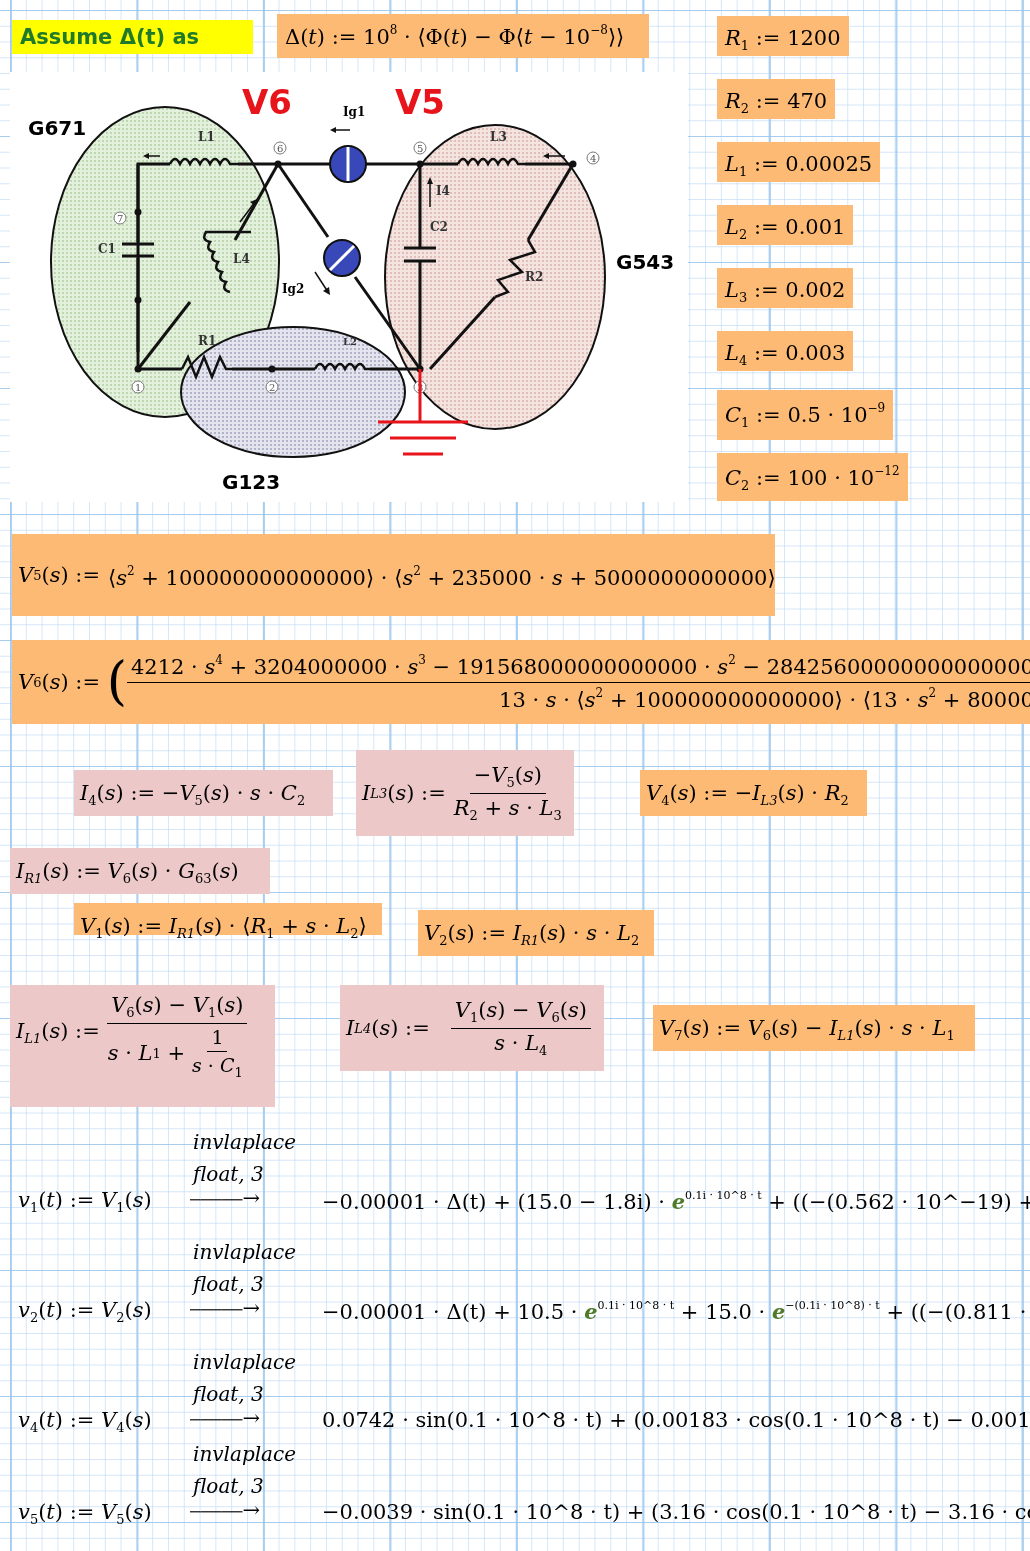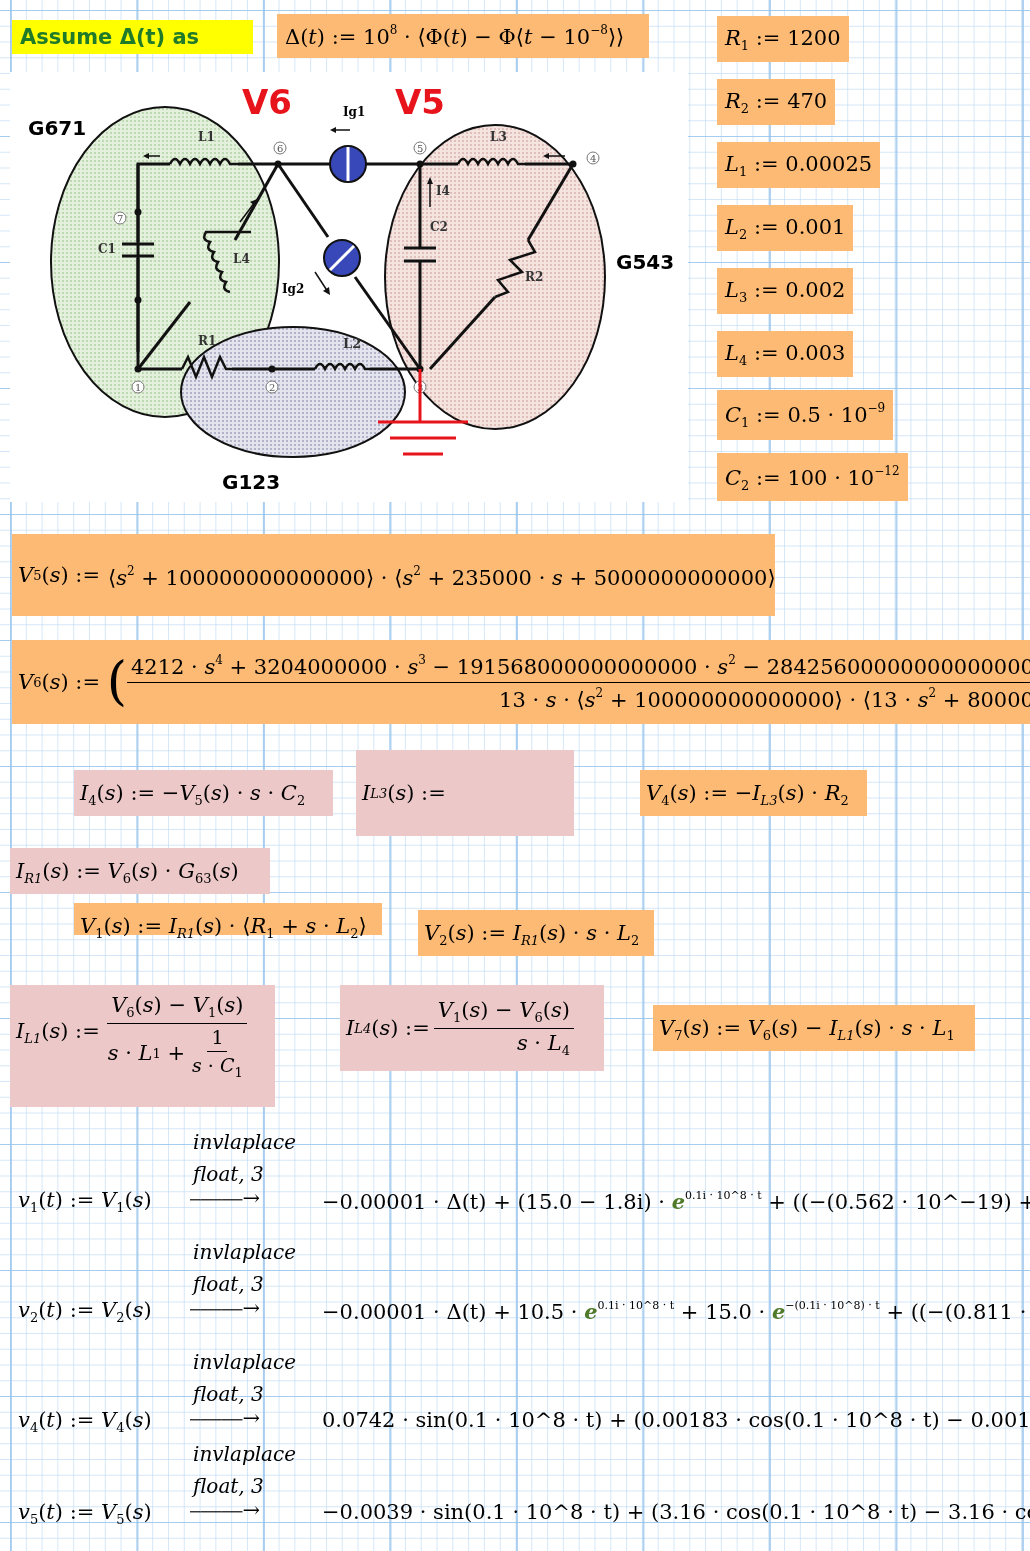--- a/index.html
+++ b/index.html
@@ -32,21 +32,21 @@
   .assume {
     left:12px; top:20px; width:241px; height:34px; background:#ffff00;
     color:#1f7a2a; font-family:"DejaVu Sans", sans-serif; font-weight:bold;
     font-size:21px; padding:5px 8px;
   }
 
   
   .circuit { left:10px; top:72px; width:678px; height:430px; background:#fff; }
   .circuit svg { position:absolute; left:0; top:0; }
 
-  .param { left:717px; height:46px; padding:12px 8px; font-size:21px; }
+  .param { left:717px; height:40px; padding:12px 8px; font-size:21px; }
   .op-label { font-style:italic; font-size:20px; }
 </style>
 </head>
 <body>
 
 <div class="region assume">
   <span>Assume Δ(t) as</span>
 </div>
 
 <div class="region yellow math" style="left:277px; top:14px; width:372px; height:44px; padding:10px 8px;">
@@ -178,21 +178,21 @@
   </svg>
 
   <span class="region" style="left:232px; top:10px; color:#e8141b; font-family:'DejaVu Sans',sans-serif; font-weight:bold; font-size:34px;">V6</span>
   <span class="region" style="left:385px; top:10px; color:#e8141b; font-family:'DejaVu Sans',sans-serif; font-weight:bold; font-size:34px;">V5</span>
   <span class="region" style="left:18px; top:44px; font-family:'DejaVu Sans',sans-serif; font-weight:bold; font-size:20px;">G671</span>
   <span class="region" style="left:606px; top:178px; font-family:'DejaVu Sans',sans-serif; font-weight:bold; font-size:20px;">G543</span>
   <span class="region" style="left:212px; top:398px; font-family:'DejaVu Sans',sans-serif; font-weight:bold; font-size:20px;">G123</span>
   <span class="region" style="left:333px; top:33px; font-size:12px; font-weight:bold;">Ig1</span>
   <span class="region" style="left:272px; top:210px; font-size:12px; font-weight:bold;">Ig2</span>
   <span class="region" style="left:188px; top:58px; font-size:12px; font-weight:bold; color:#333;">L1</span>
-  <span class="region" style="left:333px; top:264px; font-size:13px; font-weight:bold; color:#333;">L2</span>
+  <span class="region" style="left:333px; top:264px; font-size:10px; font-weight:bold; color:#333;">L2</span>
   <span class="region" style="left:480px; top:58px; font-size:12px; font-weight:bold; color:#333;">L3</span>
   <span class="region" style="left:223px; top:180px; font-size:12px; font-weight:bold; color:#333;">L4</span>
   <span class="region" style="left:88px; top:170px; font-size:12px; font-weight:bold; color:#333;">C1</span>
   <span class="region" style="left:420px; top:148px; font-size:12px; font-weight:bold; color:#333;">C2</span>
   <span class="region" style="left:188px; top:262px; font-size:12px; font-weight:bold; color:#333;">R1</span>
   <span class="region" style="left:515px; top:198px; font-size:12px; font-weight:bold; color:#333;">R2</span>
   <span class="region" style="left:426px; top:112px; font-size:12px; font-weight:bold; color:#333;">I4</span>
 </div>
 
 <div class="region yellow param math" style="top:16px;">
@@ -234,20 +234,24 @@
     <span class="den"><span>13</span>&nbsp;·&nbsp;<span class="it">s</span>&nbsp;·&nbsp;⟨<span class="it">s</span><span class="sup">2</span>&nbsp;+&nbsp;<span>100000000000000</span>⟩&nbsp;·&nbsp;⟨<span>13</span>&nbsp;·&nbsp;<span class="it">s</span><span class="sup">2</span>&nbsp;+&nbsp;<span>800000</span></span>
   </span>
 </div>
 
 <div class="region pink math" style="left:74px; top:770px; width:259px; height:46px; padding:13px 6px;">
   <span class="it">I</span><span class="sub">4</span>(<span class="it">s</span>)&nbsp;:=&nbsp;−<span class="it">V</span><span class="sub">5</span>(<span class="it">s</span>)&nbsp;·&nbsp;<span class="it">s</span>&nbsp;·&nbsp;<span class="it">C</span><span class="sub">2</span>
 </div>
 
 <div class="region pink math" style="left:356px; top:750px; width:218px; height:86px; padding:6px 6px; display:flex; align-items:center;">
   <span class="it">I</span><span class="sub it">L3</span>(<span class="it">s</span>)&nbsp;:=
+  <span class="frac" style="margin-left:4px;">
+    <span class="num">−<span class="it">V</span><span class="sub">5</span>(<span class="it">s</span>)</span>
+    <span class="den"><span class="it">R</span><span class="sub">2</span>&nbsp;+&nbsp;<span class="it">s</span>&nbsp;·&nbsp;<span class="it">L</span><span class="sub">3</span></span>
+  </span>
 </div>
 
 <div class="region yellow math" style="left:640px; top:770px; width:227px; height:46px; padding:13px 6px;">
   <span class="it">V</span><span class="sub">4</span>(<span class="it">s</span>)&nbsp;:=&nbsp;−<span class="it">I</span><span class="sub it">L3</span>(<span class="it">s</span>)&nbsp;·&nbsp;<span class="it">R</span><span class="sub">2</span>
 </div>
 
 <div class="region pink math" style="left:10px; top:848px; width:260px; height:46px; padding:13px 6px;">
   <span class="it">I</span><span class="sub it">R1</span>(<span class="it">s</span>)&nbsp;:=&nbsp;<span class="it">V</span><span class="sub">6</span>(<span class="it">s</span>)&nbsp;·&nbsp;<span class="it">G</span><span class="sub">63</span>(<span class="it">s</span>)
 </div>
 
@@ -267,21 +271,21 @@
       <span class="frac" style="margin-left:3px;">
         <span class="num" style="font-size:19px;">1</span>
         <span class="den" style="font-size:19px;"><span class="it">s</span>&nbsp;·&nbsp;<span class="it">C</span><span class="sub">1</span></span>
       </span>
     </span>
   </span>
 </div>
 
 <div class="region pink math" style="left:340px; top:985px; width:264px; height:86px; padding:6px 6px; display:flex; align-items:center;">
   <span class="it">I</span><span class="sub it">L4</span>(<span class="it">s</span>)&nbsp;:=
-  <span class="frac" style="margin-left:4px;align-items:flex-end;">
+  <span class="frac" style="margin-left:21px;">
     <span class="num"><span class="it">V</span><span class="sub">1</span>(<span class="it">s</span>)&nbsp;−&nbsp;<span class="it">V</span><span class="sub">6</span>(<span class="it">s</span>)</span>
     <span class="den"><span class="it">s</span>&nbsp;·&nbsp;<span class="it">L</span><span class="sub">4</span></span>
   </span>
 </div>
 
 <div class="region yellow math" style="left:653px; top:1005px; width:322px; height:46px; padding:13px 6px;">
   <span class="it">V</span><span class="sub">7</span>(<span class="it">s</span>)&nbsp;:=&nbsp;<span class="it">V</span><span class="sub">6</span>(<span class="it">s</span>)&nbsp;−&nbsp;<span class="it">I</span><span class="sub it">L1</span>(<span class="it">s</span>)&nbsp;·&nbsp;<span class="it">s</span>&nbsp;·&nbsp;<span class="it">L</span><span class="sub">1</span>
 </div>
 
 <div class="region math" style="left:18px; top:1132px; width:1012px; height:90px; overflow:hidden;">

